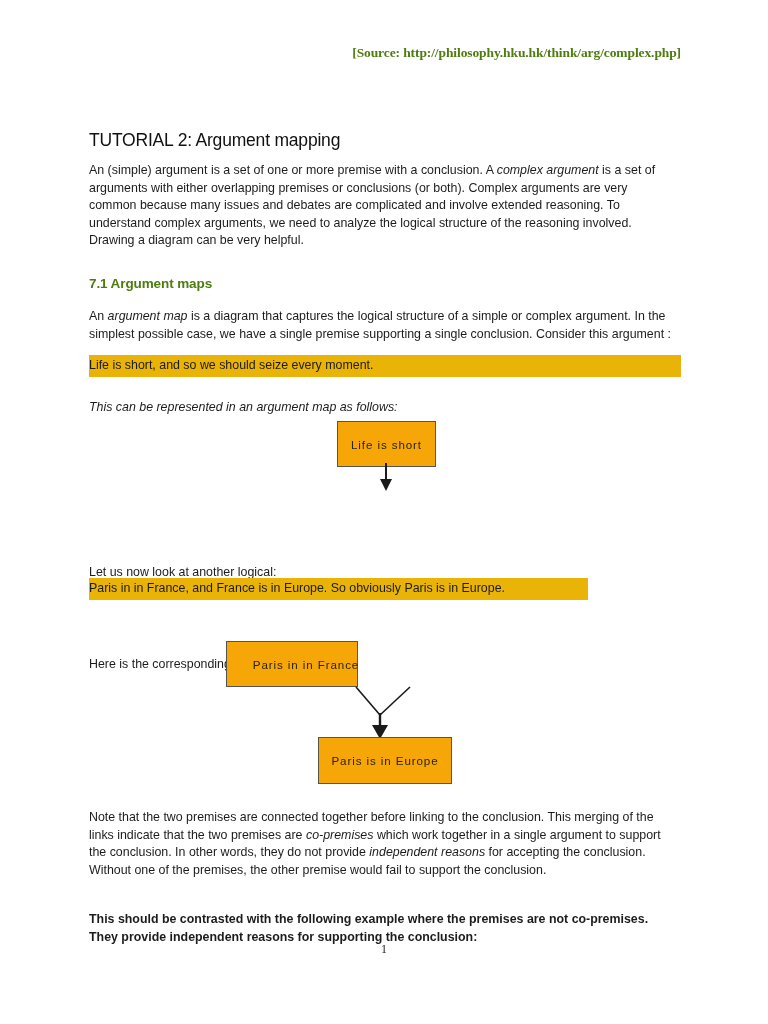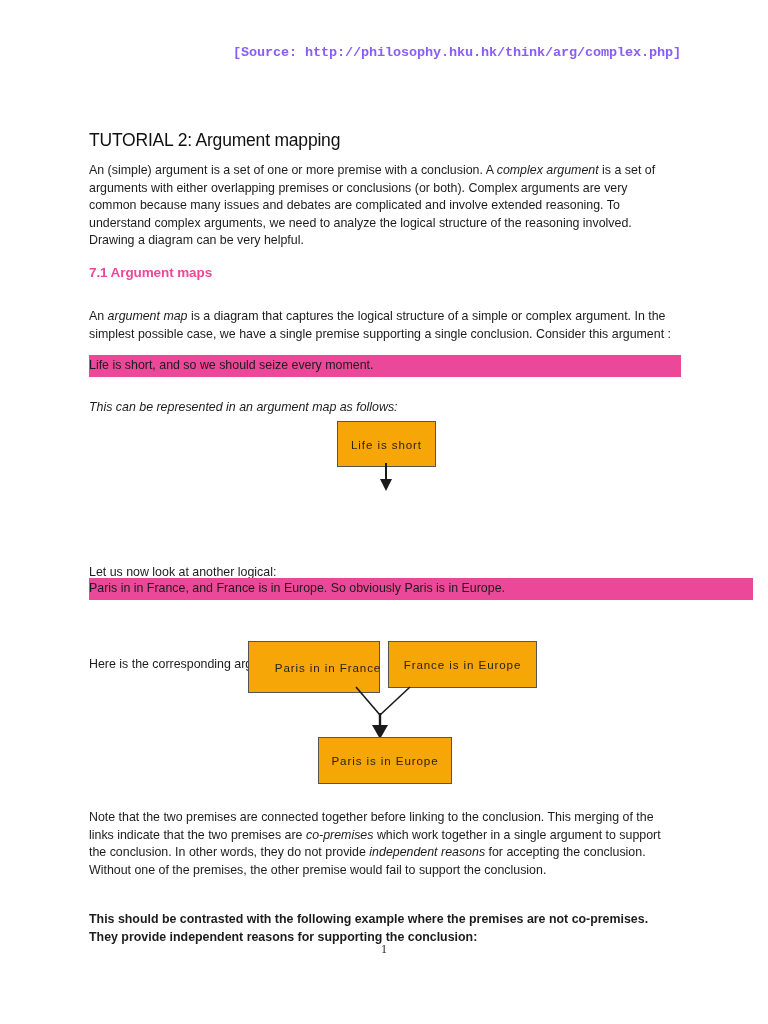--- a/index.html
+++ b/index.html
@@ -21,46 +21,46 @@
     background: #ffffff;
   }
 
   
   .source-header {
     position: absolute;
     top: 45px;
     left: 89px;
     width: 592px;
     text-align: right;
-    font-family: Liberation Mono, monospace;
+    font-family: Liberation Serif, serif;
     font-weight: bold;
     font-size: 13.5px;
     letter-spacing: -0.1px;
-    color: #8b5cf6;
+    color: #4d7c0f;
     white-space: nowrap;
   }
 
   
   .doc-title {
     position: absolute;
     top: 118px;
     left: 89px;
     font-size: 17.5px;
     font-weight: normal;
     letter-spacing: -0.2px;
     color: #101010;
   }
   .section-heading {
     position: absolute;
-    top: 254px;
+    top: 265px;
     left: 89px;
     font-size: 13.5px;
     font-weight: bold;
     letter-spacing: -0.1px;
-    color: #ec4899;
+    color: #4d7c0f;
   }
 
   
   .para {
     position: absolute;
     left: 89px;
     width: 584px;
     font-size: 12.4px;
     line-height: 17.4px;
     color: #1c1c1c;
@@ -73,49 +73,49 @@
   .p-represent  { top: 387px; font-style: italic; }
   .p-another    { top: 552px; }
   .p-hereis     { top: 644px; }
   .p-note       { top: 797px; }
   .p-contrast   { top: 899px; font-weight: bold; }
 
   
   .quote-line {
     position: absolute;
     left: 89px;
-    background: #ec4899;
+    background: #eab308;
     font-size: 12.4px;
     line-height: 17.4px;
     color: #1c1c1c;
     padding: 2px 0 3px 0;
     white-space: nowrap;
   }
   .quote-1 { top: 355px; width: 592px; }
-  .quote-2 { top: 578px; width: 664px; }
+  .quote-2 { top: 578px; width: 499px; }
   .node {
     position: absolute;
     background: #f6a606;
     border: 1.5px solid #56544e;
     box-sizing: border-box;
     display: flex;
     align-items: center;
     justify-content: center;
     font-size: 11.6px;
     letter-spacing: 0.9px;
     color: #2a2318;
     white-space: nowrap;
   }
 
   
   .d1-premise    { left: 337px; top: 421px; width: 99px;  height: 46px; }
   .d1-conclusion { left: 275px; top: 490px; width: 222px; height: 47px; }
 
   
-  .d2-premise-a  { left: 248px; top: 641px; width: 132px; height: 52px; padding-left: 28px; }
+  .d2-premise-a  { left: 226px; top: 641px; width: 132px; height: 46px; padding-left: 28px; }
   .d2-premise-b  { left: 388px; top: 641px; width: 149px; height: 47px; }
   .d2-conclusion { left: 318px; top: 737px; width: 134px; height: 47px; }
 
   .connector {
     position: absolute;
     overflow: visible;
     pointer-events: none;
   }
   .conn-1 { left: 355px; top: 463px; width: 64px;  height: 32px; }
   .conn-2 { left: 300px; top: 683px; width: 180px; height: 60px; }
@@ -160,21 +160,20 @@
 
 
   <p class="para p-another">Let us now look at another logical:</p>
 
   <div class="quote-line quote-2">Paris in in France, and France is in Europe. So obviously Paris is in Europe.</div>
 
   <p class="para p-hereis">Here is the corresponding argument map:</p>
 
   <div class="node d2-premise-a">Paris in in France</div>
 
-  <div class="node d2-premise-b">France is in Europe</div>
 
   <svg class="connector conn-2" viewBox="0 0 180 60">
     <line x1="56" y1="4" x2="80" y2="32" stroke="#1a1a1a" stroke-width="1.6"></line>
     <line x1="110" y1="4" x2="80" y2="32" stroke="#1a1a1a" stroke-width="1.6"></line>
     <line x1="80" y1="30" x2="80" y2="46" stroke="#1a1a1a" stroke-width="2.4"></line>
     <polygon points="80,56 72,42 88,42" fill="#1a1a1a"></polygon>
   </svg>
 
   <div class="node d2-conclusion">Paris is in Europe</div>
 

